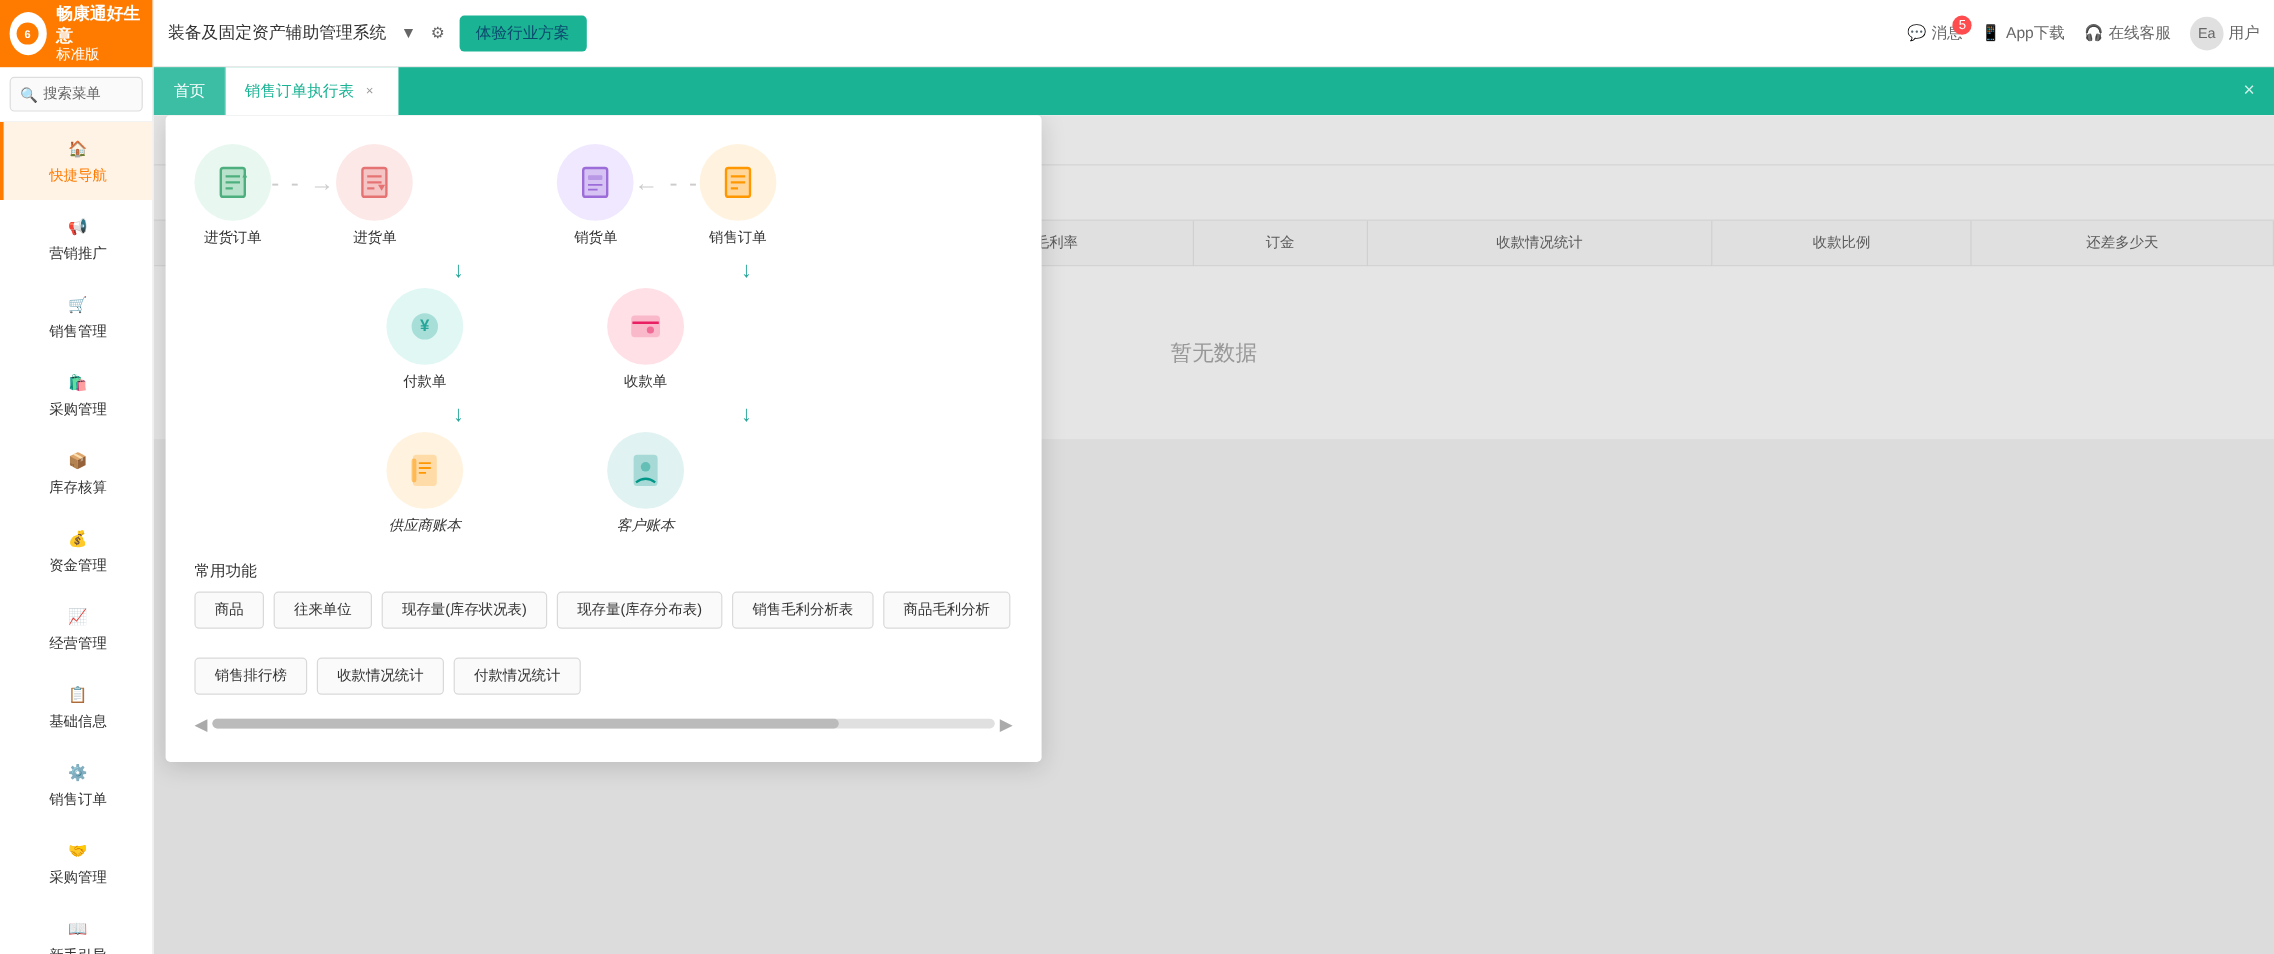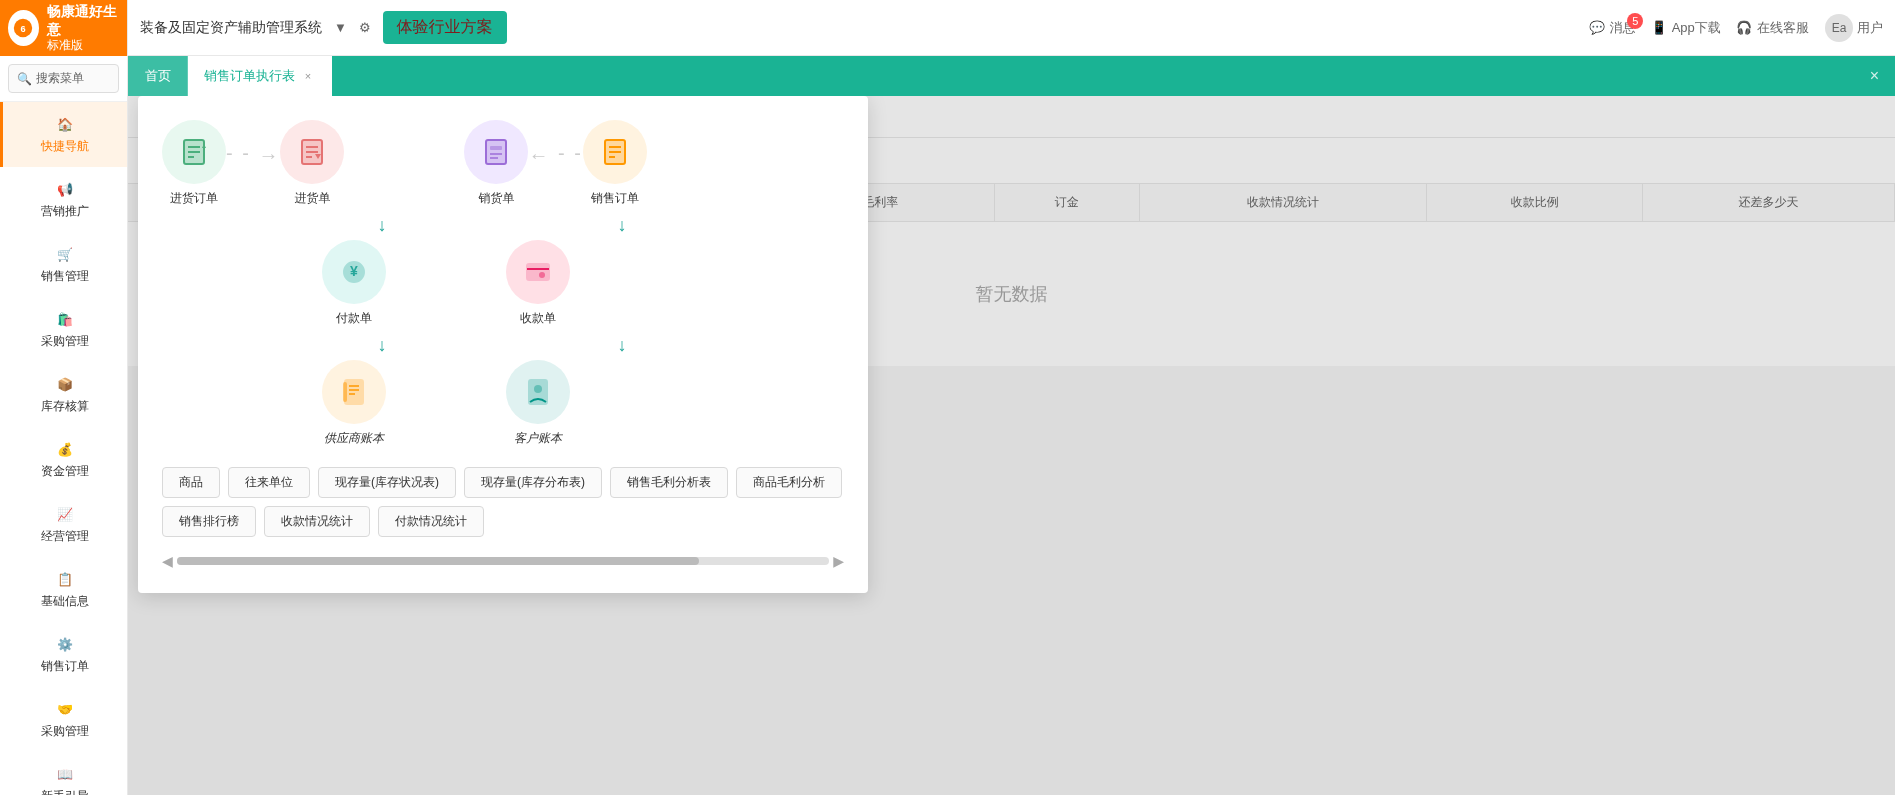--- a/index.html
+++ b/index.html
@@ -30,21 +30,21 @@
     .main-area { flex: 1; display: flex; flex-direction: column; overflow: hidden; }
 
     
     .topbar { height: 56px; background: #fff; border-bottom: 1px solid #e8e8e8; display: flex; align-items: center; padding: 0 12px; gap: 12px; }
     .topbar-title { font-size: 14px; color: #333; font-weight: 500; flex: 0 0 auto; }
     .topbar-dropdown { display: flex; align-items: center; gap: 4px; cursor: pointer; color: #666; font-size: 13px; }
     .topbar-actions { margin-left: auto; display: flex; align-items: center; gap: 16px; }
     .topbar-action { display: flex; align-items: center; gap: 4px; cursor: pointer; color: #666; font-size: 13px; position: relative; }
     .badge { background: #ff4d4f; color: #fff; border-radius: 10px; padding: 0 5px; font-size: 11px; min-width: 16px; height: 16px; display: flex; align-items: center; justify-content: center; position: absolute; top: -6px; right: -8px; }
     .user-avatar { width: 28px; height: 28px; background: #e0e0e0; border-radius: 50%; display: flex; align-items: center; justify-content: center; font-size: 12px; color: #666; }
-    .btn-experience { background: #1ab394; color: #7f1d1d; border: none; border-radius: 4px; padding: 6px 14px; cursor: pointer; font-size: 16px; }
+    .btn-experience { background: #1ab394; color: #0c4a6e; border: none; border-radius: 4px; padding: 6px 14px; cursor: pointer; font-size: 13px; }
     .topbar-settings { cursor: pointer; color: #666; }
 
     
     .tabs-bar { background: #1ab394; height: 40px; display: flex; align-items: stretch; padding-left: 0; }
     .tab { display: flex; align-items: center; padding: 0 16px; cursor: pointer; font-size: 13px; color: rgba(255,255,255,0.8); gap: 6px; border-right: 1px solid rgba(255,255,255,0.2); }
     .tab.home { background: rgba(255,255,255,0.15); color: #fff; padding-left: 17px; }
     .tab.active { background: #fff; color: #1ab394; font-weight: 500; }
     .tab-close { width: 14px; height: 14px; border-radius: 50%; display: flex; align-items: center; justify-content: center; font-size: 11px; color: #999; cursor: pointer; }
     .tab-end-close { margin-left: auto; padding: 0 16px; display: flex; align-items: center; color: rgba(255,255,255,0.8); cursor: pointer; font-size: 16px; }
 
@@ -418,29 +418,30 @@
                       <circle cx="16" cy="13" r="4" fill="#009688" opacity="0.4"></circle>
                       <path d="M8 26 Q16 20 24 26" stroke="#009688" stroke-width="2" fill="none"></path>
                     </svg>
                 </div>
                 <div class="flow-label">客户账本</div>
               </div>
             </div>
           </div>
 
           <div class="common-functions">
+            <div class="common-title">常用功能</div>
             <div class="func-buttons">
               <button class="func-btn">商品</button>
               <button class="func-btn">往来单位</button>
               <button class="func-btn">现存量(库存状况表)</button>
               <button class="func-btn">现存量(库存分布表)</button>
               <button class="func-btn">销售毛利分析表</button>
               <button class="func-btn">商品毛利分析</button>
             </div>
-            <div class="func-buttons" style="margin-top:8px;">
+            <div class="func-buttons" style="margin-top:24px;">
               <button class="func-btn">销售排行榜</button>
               <button class="func-btn">收款情况统计</button>
               <button class="func-btn">付款情况统计</button>
             </div>
           </div>
 
           <div style="margin-top:16px;display:flex;align-items:center;gap:4px;">
             <span style="cursor:pointer;color:#aaa;font-size:14px;">◀</span>
             <div style="flex:1;height:8px;background:#e0e0e0;border-radius:4px;">
               <div style="width:80%;height:8px;background:#bbb;border-radius:4px;"></div>

